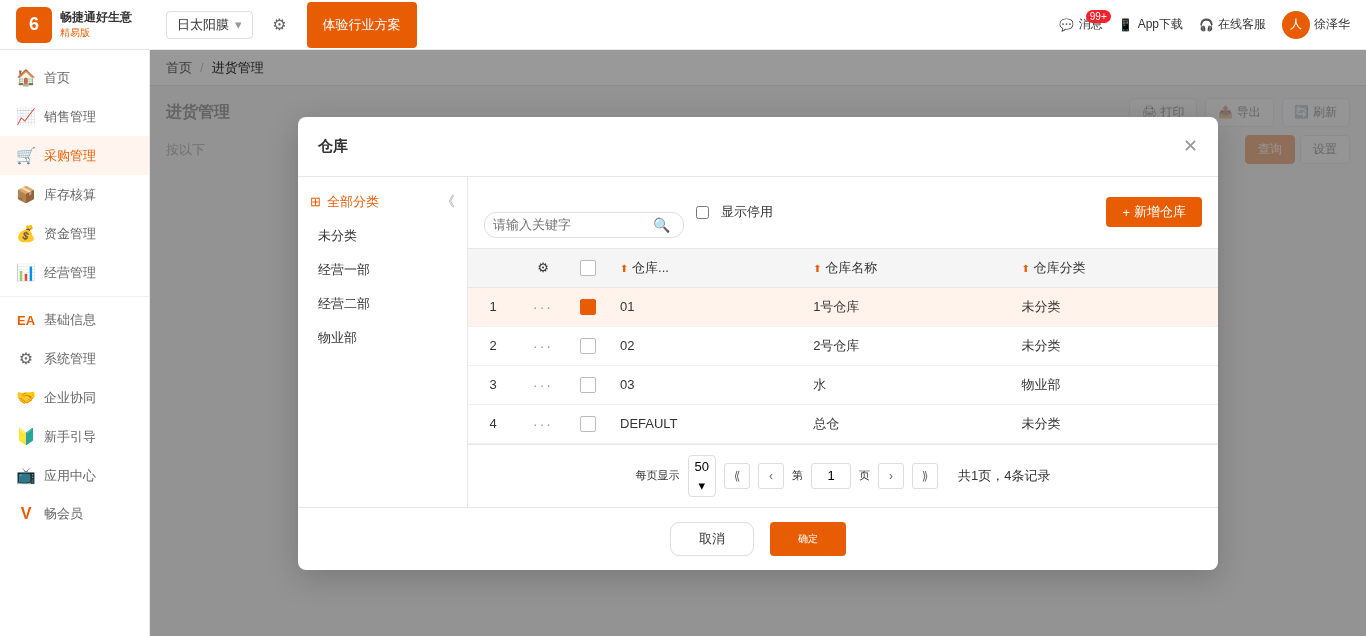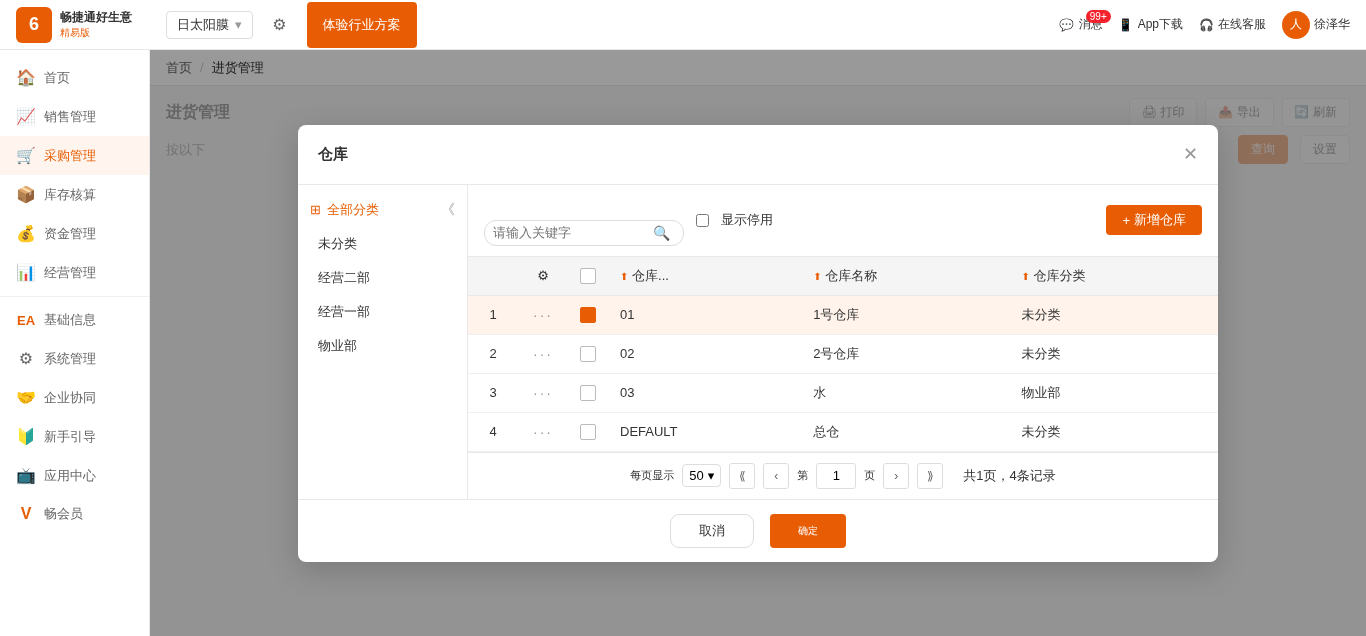--- a/index.html
+++ b/index.html
@@ -317,21 +317,21 @@
       padding: 10px 16px;
       border-top: 1px solid #e8e8e8;
       gap: 8px;
     }
     .page-label { font-size: 11px; color: #333; }
     .page-select {
       border: 1px solid #ddd;
       border-radius: 4px;
       padding: 3px 6px;
       font-size: 13px;
-      display: flex; align-items: center; gap: 4px;
+      display: flex; align-items: center; gap: 4px; flex-direction: column;
     }
     .page-nav-btn {
       width: 26px; height: 26px;
       border: 1px solid #ddd;
       border-radius: 3px;
       display: flex; align-items: center; justify-content: center;
       cursor: pointer;
       color: #666; font-size: 12px;
       background: #fff;
     }
@@ -504,21 +504,21 @@
       <div style="display:flex;align-items:center;justify-content:space-between;margin-bottom:8px;">
         <span style="font-size:16px;font-weight:bold;color:#333;">进货管理</span>
         <div style="display:flex;gap:8px;">
           <div class="action-btn">🖨 打印</div>
           <div class="action-btn">📤 导出</div>
           <div class="action-btn">🔄 刷新</div>
         </div>
       </div>
       <div style="display:flex;gap:8px;align-items:center;">
         <span style="font-size:13px;color:#666;">按以下</span>
-        <div style="display:flex;gap:12px;margin-left:auto;">
+        <div style="display:flex;gap:5px;margin-left:auto;">
           <div class="action-btn primary">查询</div>
           <div class="action-btn">设置</div>
         </div>
       </div>
     </div>
 
     <div class="modal-overlay">
       <div class="modal">
 
         <div class="modal-header">
@@ -530,22 +530,22 @@
 
           <div class="cat-sidebar">
             <div class="cat-header">
               <div class="cat-all">
                 <span style="color:#e85d04;">⊞</span>
                 <span>全部分类</span>
               </div>
               <div class="cat-collapse-btn">《</div>
             </div>
             <div class="cat-item">未分类</div>
+            <div class="cat-item">经营一部</div>
             <div class="cat-item">经营二部</div>
-            <div class="cat-item">经营一部</div>
             <div class="cat-item">物业部</div>
           </div>
 
           <div class="modal-main">
 
             <div class="modal-toolbar">
               <div class="search-input-wrap">
                 <input type="text" placeholder="请输入关键字" style="">
                 <span class="search-icon">🔍</span>
               </div>

